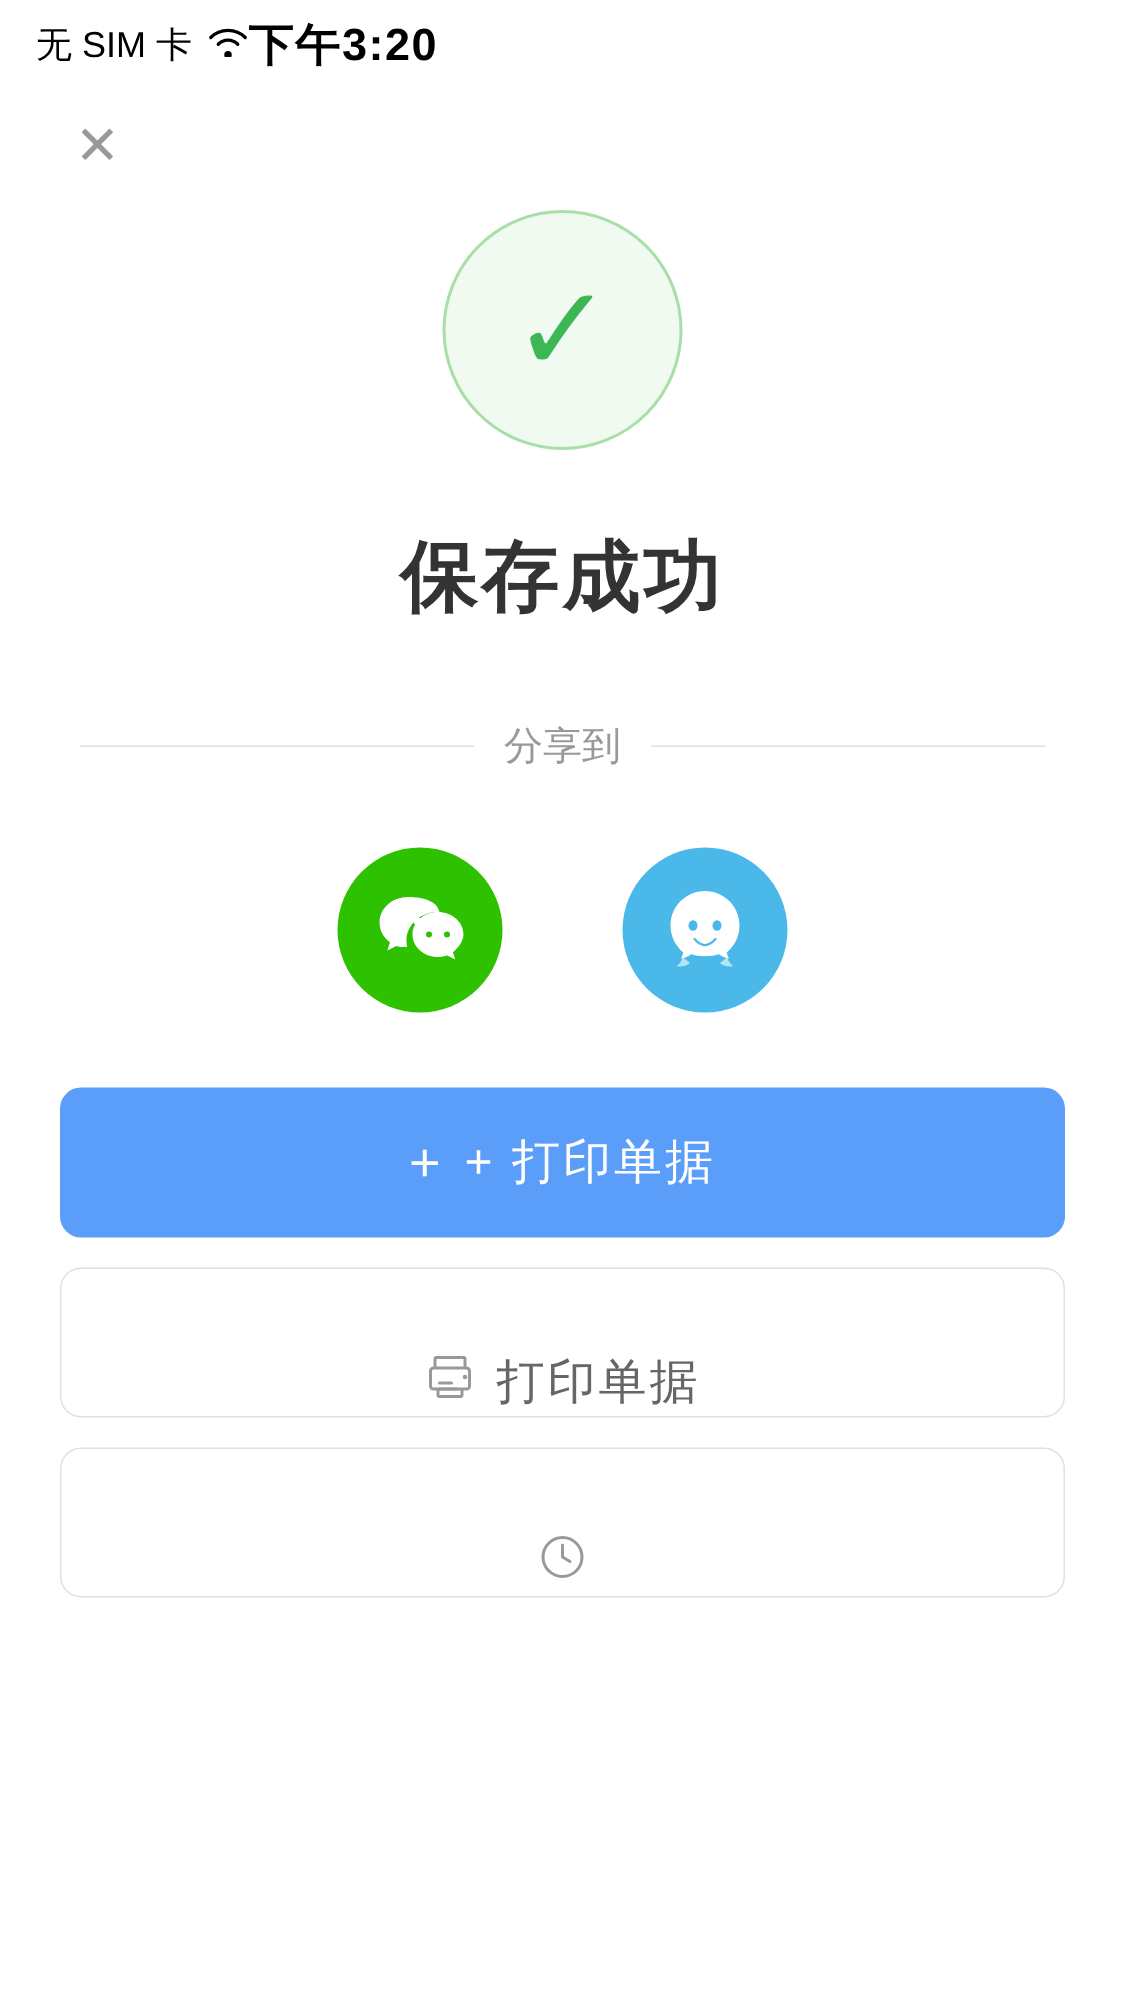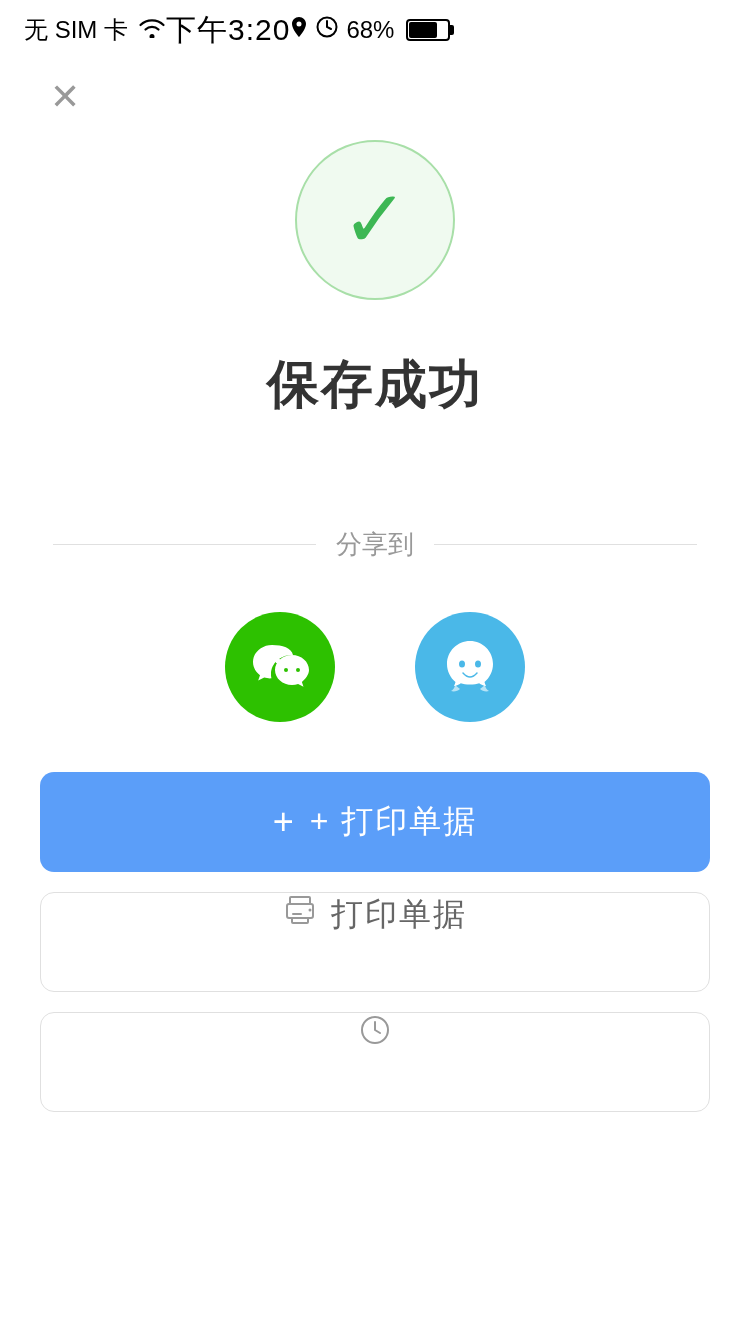--- a/index.html
+++ b/index.html
@@ -33,21 +33,21 @@
 
     .status-left {
       display: flex;
       align-items: center;
       gap: 10px;
       font-size: 24px;
     }
 
     .status-center {
       font-size: 30px;
-      font-weight: 400;
+      font-weight: 700;
       letter-spacing: 1px;
     }
 
     .status-right {
       display: flex;
       align-items: center;
       gap: 8px;
       font-size: 24px;
     }
 
@@ -137,21 +137,20 @@
       font-weight: 700;
       margin-bottom: 60px;
       letter-spacing: 2px;
     }
 
     
     .share-section {
       width: 100%;
       padding: 0 53px;
       margin-bottom: 50px;
-      margin-top: 47px;
     }
 
     .share-divider {
       display: flex;
       align-items: center;
       gap: 20px;
       margin-bottom: 50px;
     }
 
     .share-divider::before,
@@ -226,21 +225,21 @@
     .btn-secondary {
       width: 100%;
       height: 100px;
       background: #fff;
       border: 1px solid #e0e0e0;
       border-radius: 14px;
       font-size: 32px;
       color: #666;
       cursor: pointer;
       display: flex;
-      align-items: flex-start;
+      align-items: flex-end;
       justify-content: center;
       gap: 14px;
       letter-spacing: 2px;
     }
 
     .btn-icon {
       font-size: 34px;
       color: #999;
     }
 
@@ -257,37 +256,20 @@
     <span>无 SIM 卡</span>
     <span>
       <svg width="28" height="22" viewBox="0 0 28 22" fill="none">
         <path d="M14 18a2.5 2.5 0 110 5 2.5 2.5 0 010-5z" fill="#000"></path>
         <path d="M7.5 13.5C9.2 11.8 11.5 10.8 14 10.8s4.8 1 6.5 2.7" stroke="#000" stroke-width="2.2" fill="none" stroke-linecap="round"></path>
         <path d="M2.5 9C5.4 6.1 9.5 4.3 14 4.3s8.6 1.8 11.5 4.7" stroke="#000" stroke-width="2.2" fill="none" stroke-linecap="round"></path>
       </svg>
     </span>
   </div>
   <div class="status-center">下午3:20</div>
-  <div class="status-right">
-    <span>
-      <svg width="18" height="22" viewBox="0 0 18 22" fill="none">
-        <path d="M9 1C5.13 1 2 4.13 2 8c0 5.25 7 13 7 13s7-7.75 7-13c0-3.87-3.13-7-7-7zm0 9.5a2.5 2.5 0 110-5 2.5 2.5 0 010 5z" fill="#000"></path>
-      </svg>
-    </span>
-    <span>
-      <svg width="22" height="22" viewBox="0 0 22 22" fill="none">
-        <circle cx="11" cy="11" r="9.5" stroke="#000" stroke-width="2"></circle>
-        <path d="M11 5v6l4 2" stroke="#000" stroke-width="2" stroke-linecap="round"></path>
-      </svg>
-    </span>
-    <span>68%</span>
-    <div class="battery-icon">
-      <div class="battery-fill"></div>
-    </div>
-  </div>
 </div>
 
 <div class="close-btn">
   <span class="close-x">✕</span>
 </div>
 
 <div class="main-content">
 
   <div class="success-circle">
     <span class="checkmark">✓</span>

